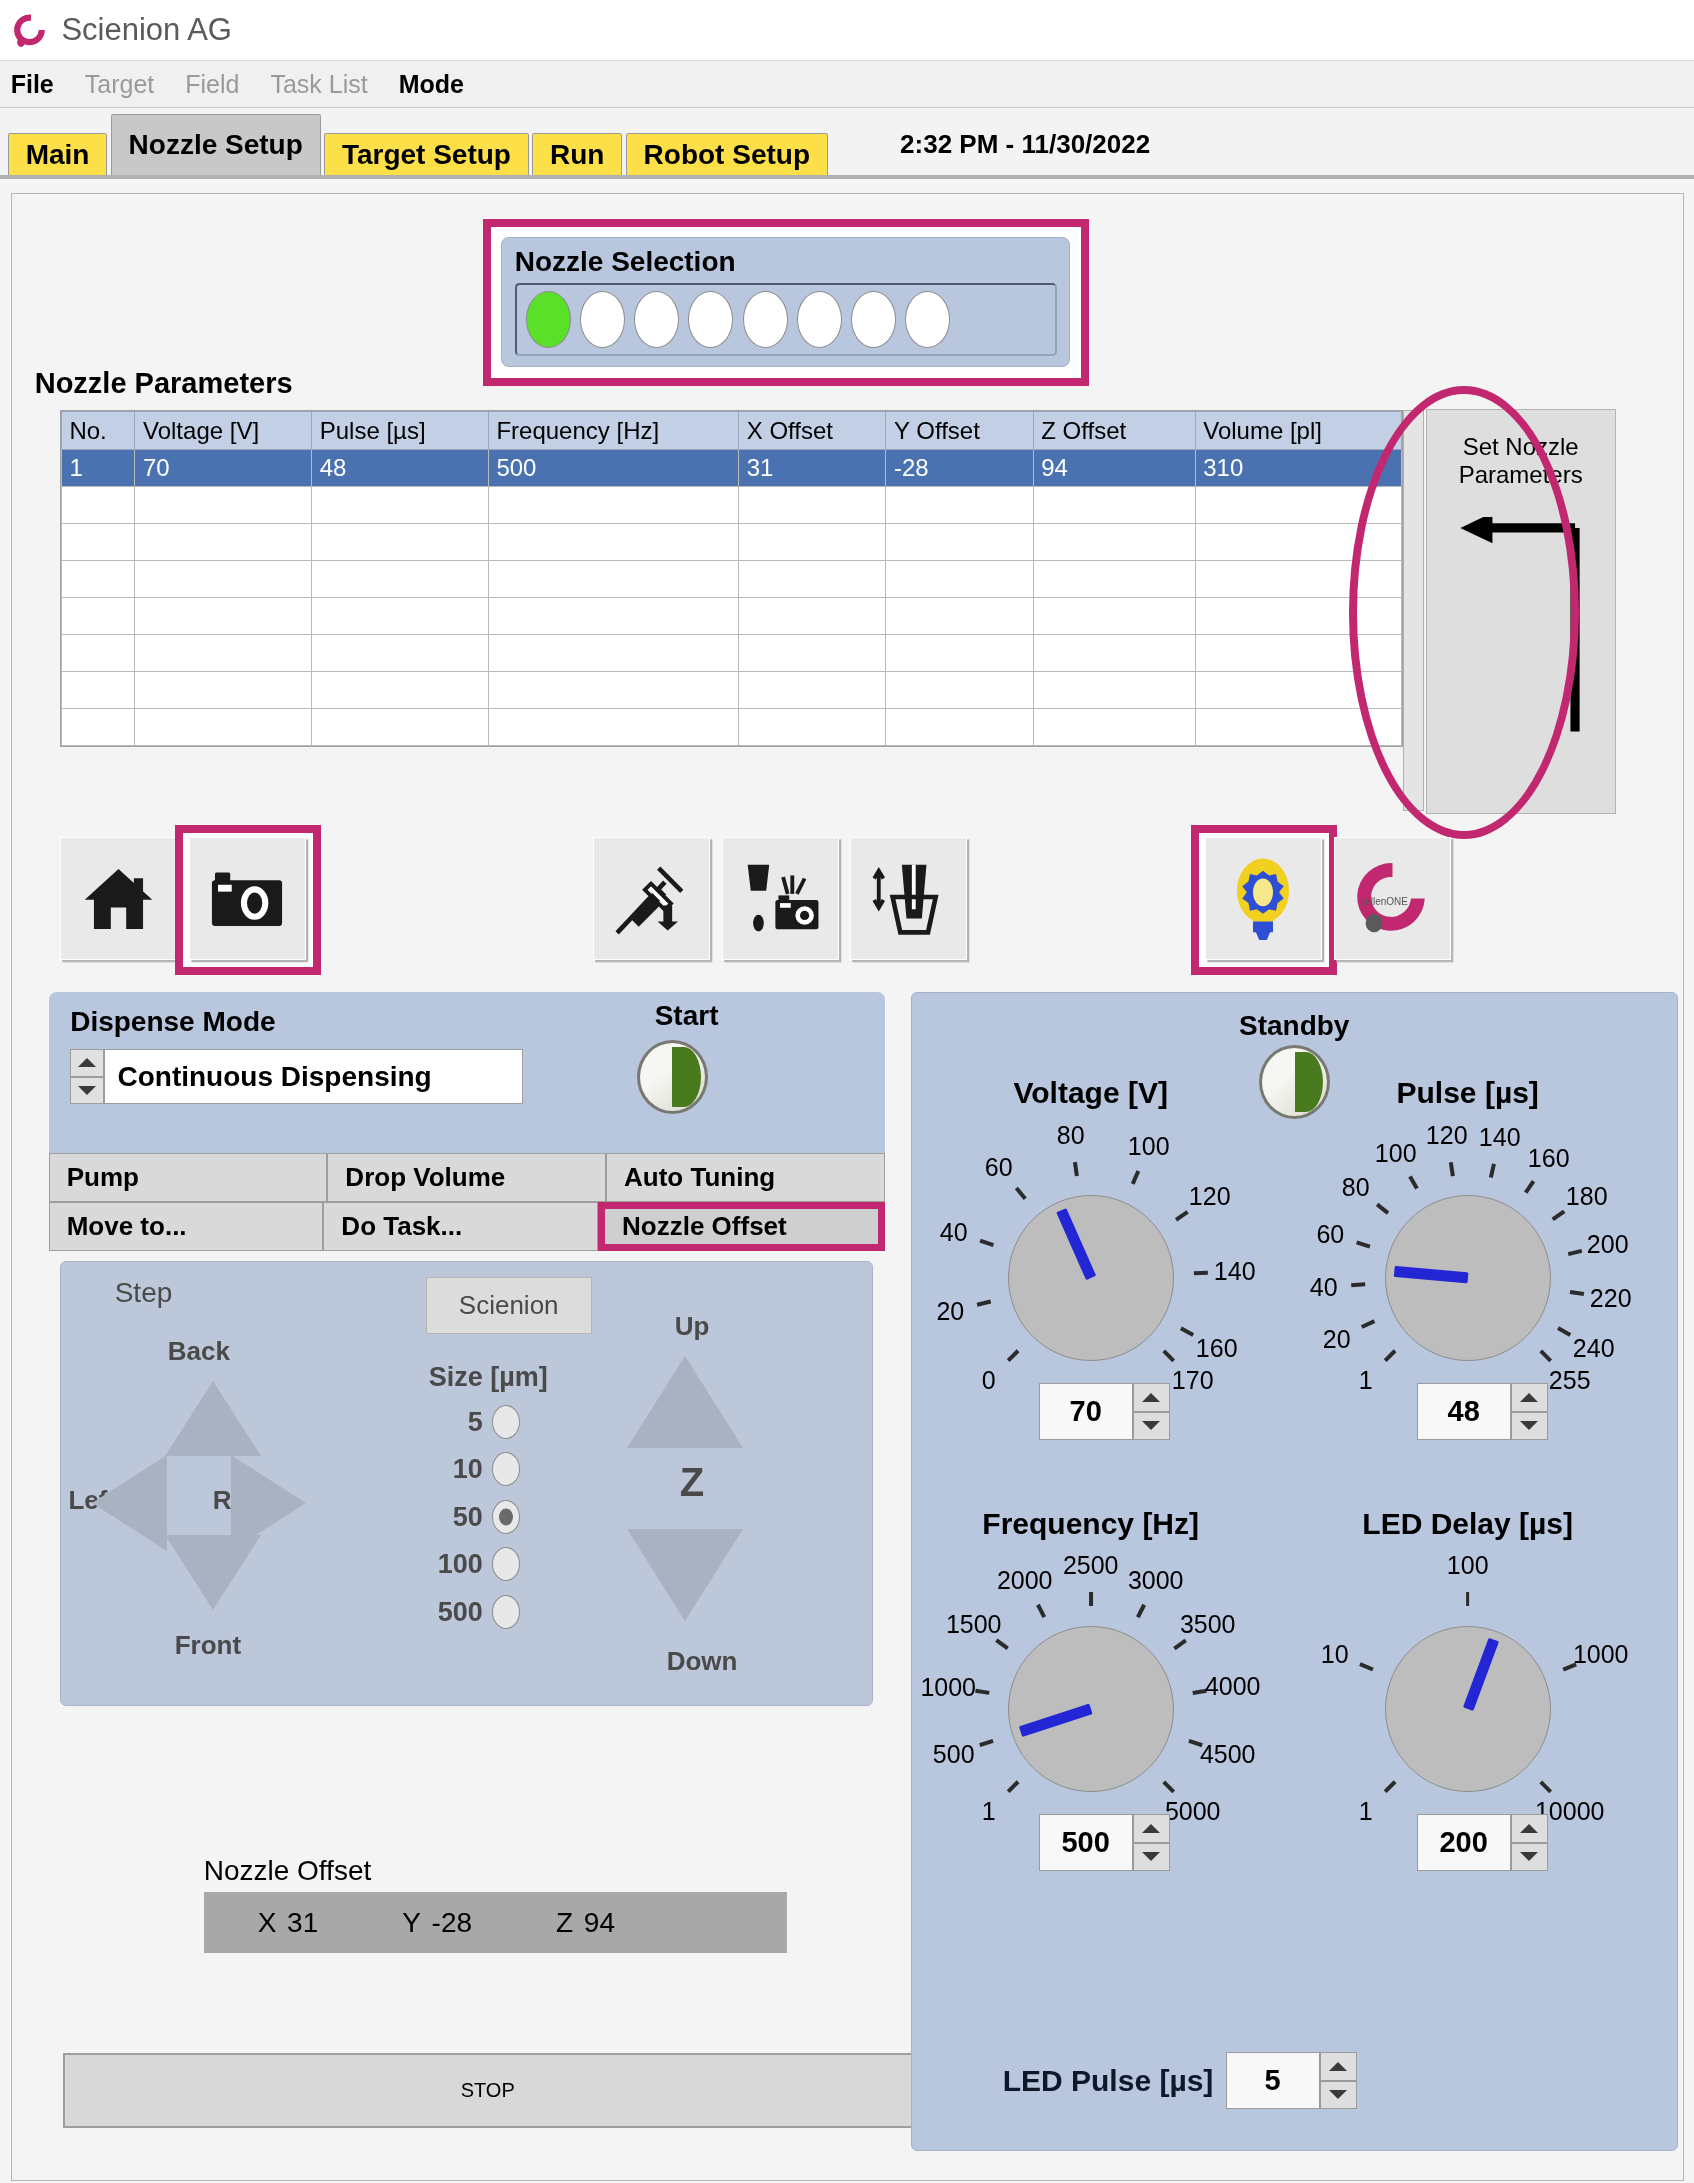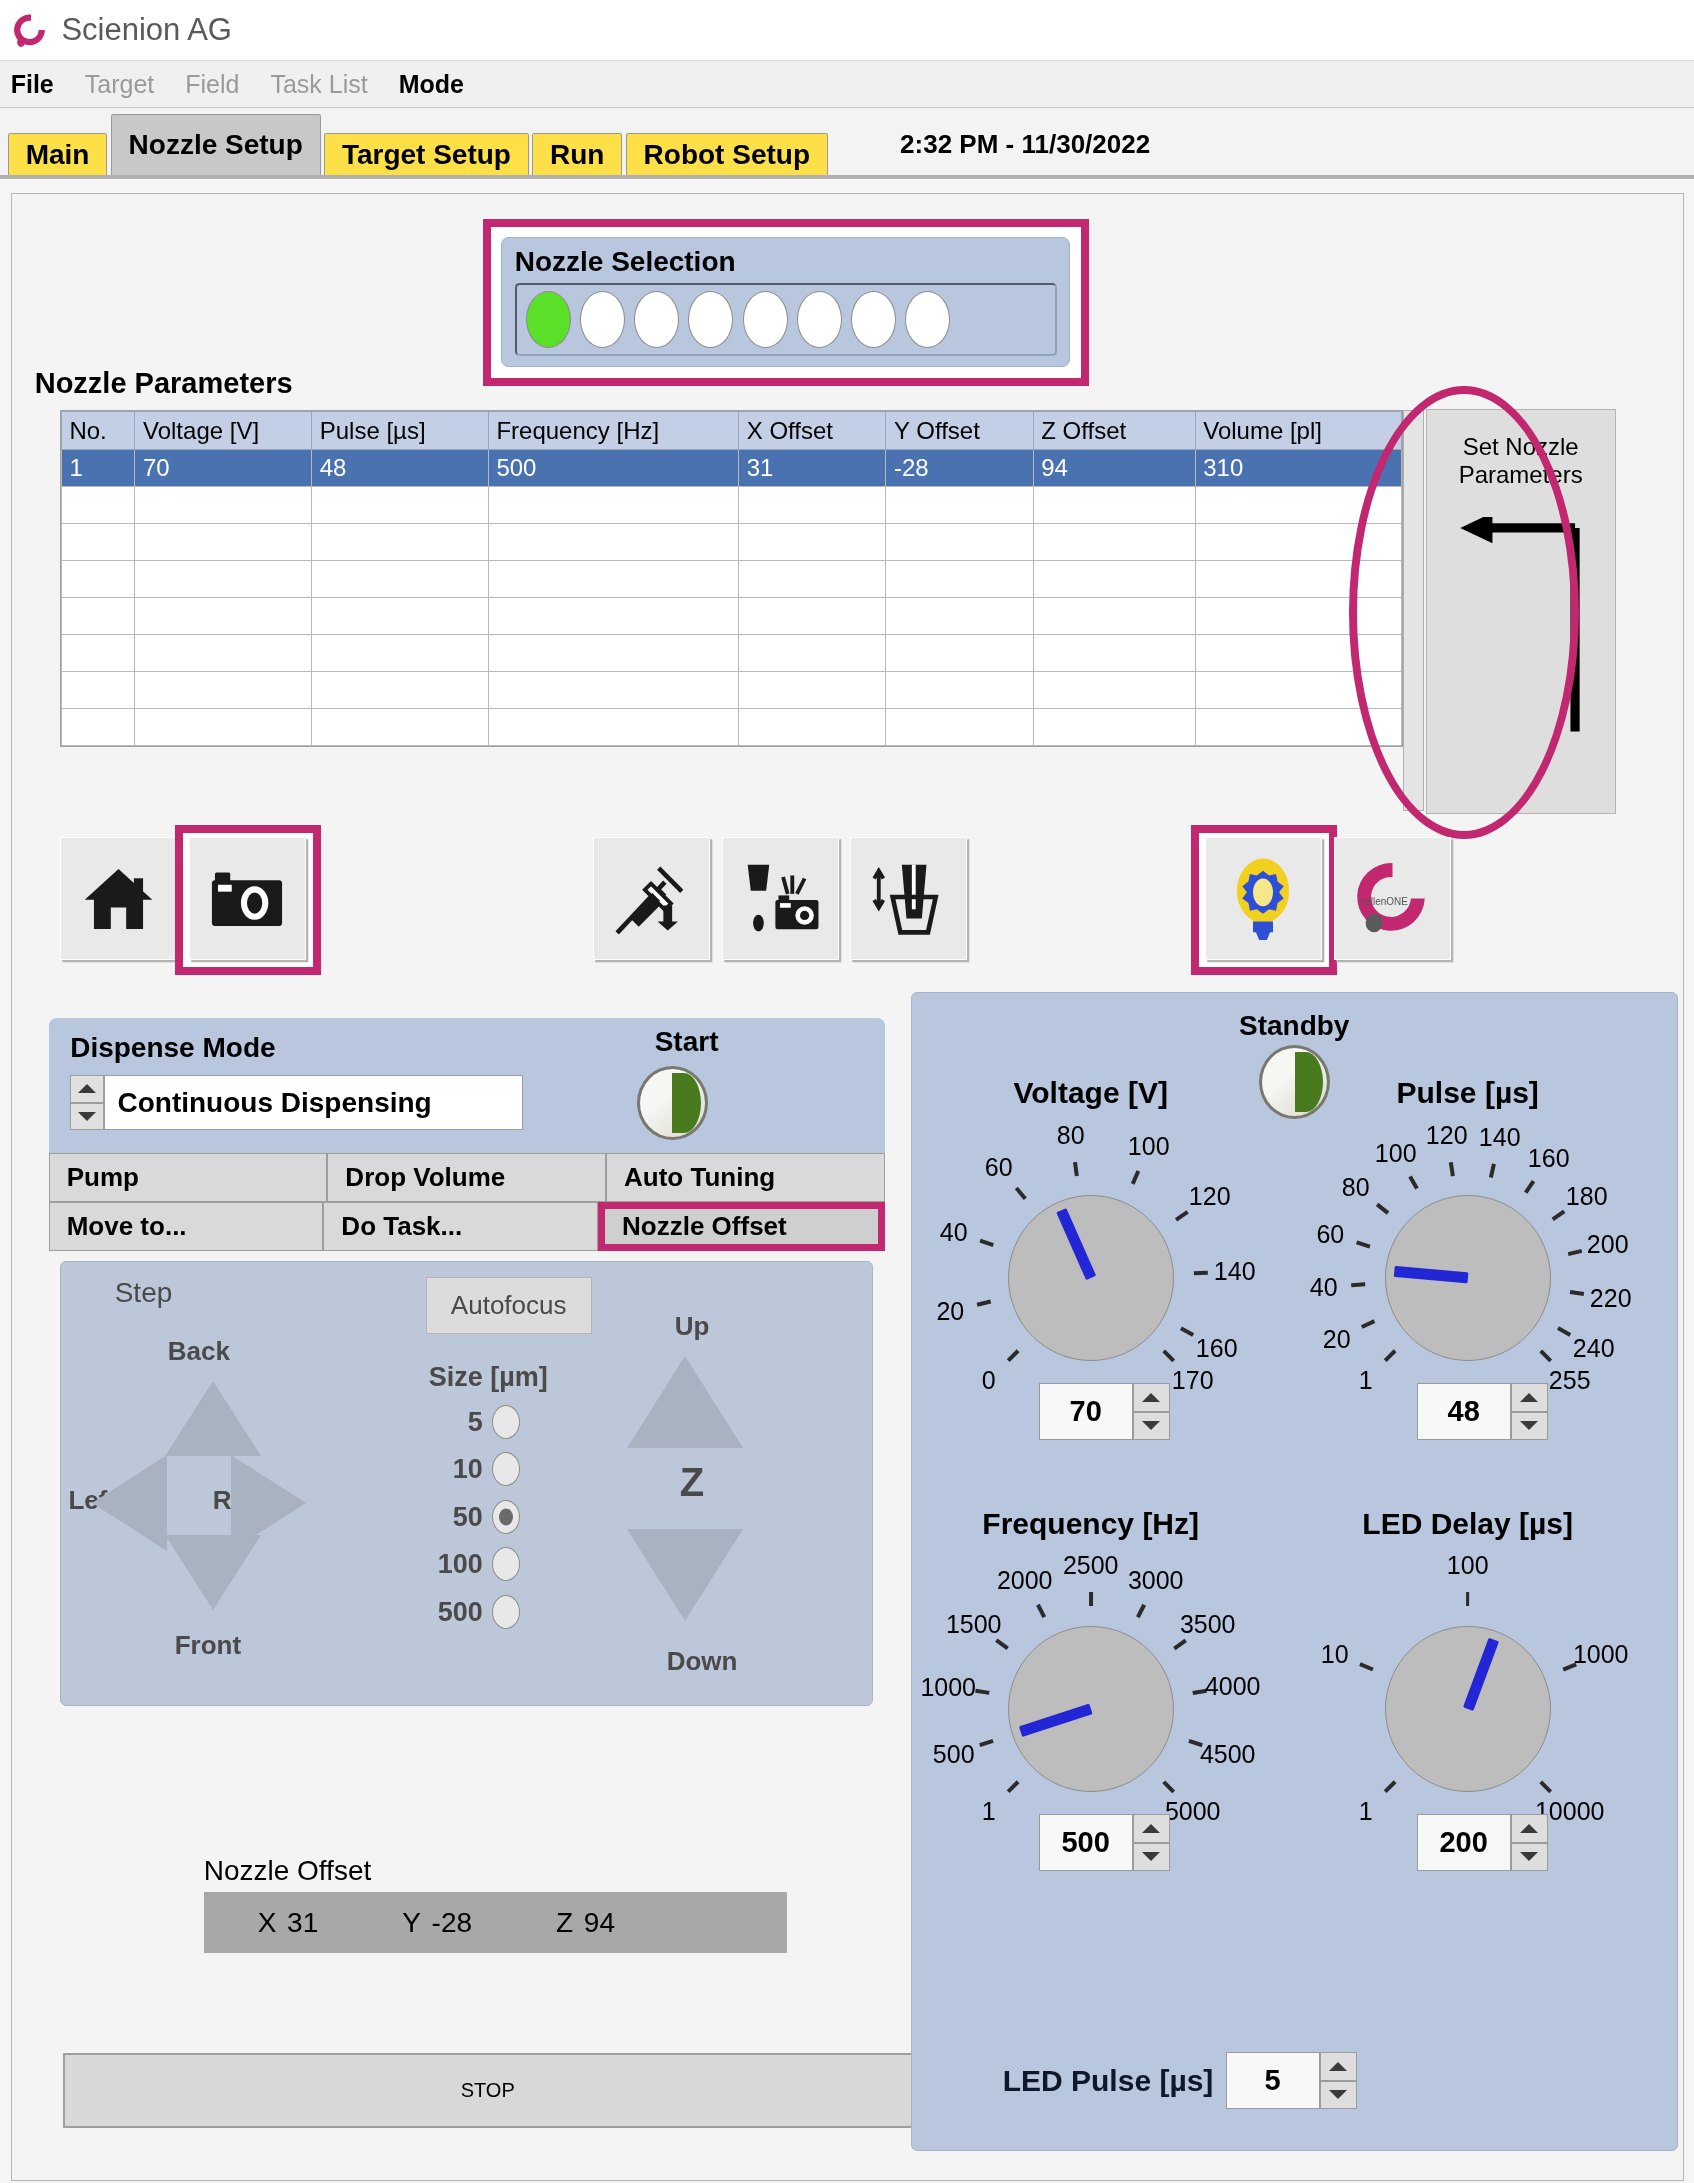--- a/index.html
+++ b/index.html
@@ -53,21 +53,21 @@
   .setnz{position:absolute;left:1414px;top:215px;width:190px;height:405px;background:#dedede;border:0.8px solid #b3b3b3;box-sizing:border-box;}
   .setnz-label{font-size:24px;color:#000;text-align:center;padding-top:23px;line-height:1.15;}
   .ellipse-hl{position:absolute;left:1337px;top:192px;width:230px;height:453px;border:8.4px solid #c2286f;
               border-radius:50%;box-sizing:border-box;pointer-events:none;}
   
   .icons{position:absolute;left:48px;top:637px;width:1527px;height:138px;}
   .ibtn{position:absolute;width:117px;height:123px;background:#e9e9e9;border:1.5px solid #ffffff;
         box-shadow:2.3px 2.3px 0 #b4b4b4;box-sizing:border-box;display:flex;align-items:center;justify-content:center;}
   .ibtn-hl{position:absolute;border:8.4px solid #c2286f;box-sizing:border-box;background:#fff;}
   
-  .dispense{position:absolute;left:37px;top:798px;width:836px;height:176px;background:#b8c6de;border-radius:7.7px;box-sizing:border-box;margin-top:26px;}
+  .dispense{position:absolute;left:37px;top:798px;width:836px;height:176px;background:#b8c6de;border-radius:7.7px;box-sizing:border-box;}
   .dis-label{position:absolute;left:21.5px;top:14px;font-size:28px;font-weight:bold;color:#000;}
   .spin-sm{width:34px;height:55px;display:flex;flex-direction:column;}
   .spin-b{flex:1;background:#e0e0e0;border:1.5px solid #9d9d9d;display:flex;align-items:center;justify-content:center;box-sizing:border-box;}
   .dis-input{height:55px;background:#fff;border:1.5px solid #9d9d9d;font-size:28px;font-weight:bold;
              display:flex;align-items:center;padding-left:12.3px;box-sizing:border-box;}
   .startlbl{position:absolute;left:606px;top:7.7px;font-size:28px;font-weight:bold;}
   .btn3d{width:71px;height:74px;border-radius:50%;background:linear-gradient(140deg,#f6f6f2 40%,#d8d8ce);
          border:3.1px solid #787870;box-sizing:border-box;position:relative;overflow:hidden;}
   .btn3d:after{content:"";position:absolute;left:50%;top:6%;width:44%;height:88%;
                background:#4a7a1e;border-radius:0 60% 60% 0/0 50% 50% 0;}
@@ -398,21 +398,21 @@
     </div>
     <div class="strow">
       <div class="stab">Move to...</div>
       <div class="stab">Do Task...</div>
       <div class="stab active stab-hl">Nozzle Offset</div>
     </div>
   </div>
 
   <div class="steppanel">
     <div class="steplbl">Step</div>
-    <div class="autofocus">Autofocus</div>
+    <div class="autofocus">Scienion</div>
 
     <div class="dirlabel" style="left:107px;top:74px">Back</div>
     <div class="dirlabel" style="left:114px;top:368px">Front</div>
     <div class="dirlabel" style="left:7.7px;top:223px">Left</div>
     <div class="dirlabel" style="left:152px;top:223px">Right</div>
 
     <div class="tri" style="left:104px;top:119px;border-left:48px solid transparent;border-right:48px solid transparent;border-bottom:75px solid #a9b2c0"></div>
     <div class="tri" style="left:104px;top:273px;border-left:48px solid transparent;border-right:48px solid transparent;border-top:75px solid #a9b2c0"></div>
     <div class="tri" style="left:31px;top:193px;border-top:48px solid transparent;border-bottom:48px solid transparent;border-right:75px solid #a9b2c0"></div>
     <div class="tri" style="left:170px;top:193px;border-top:48px solid transparent;border-bottom:48px solid transparent;border-left:75px solid #a9b2c0"></div>

